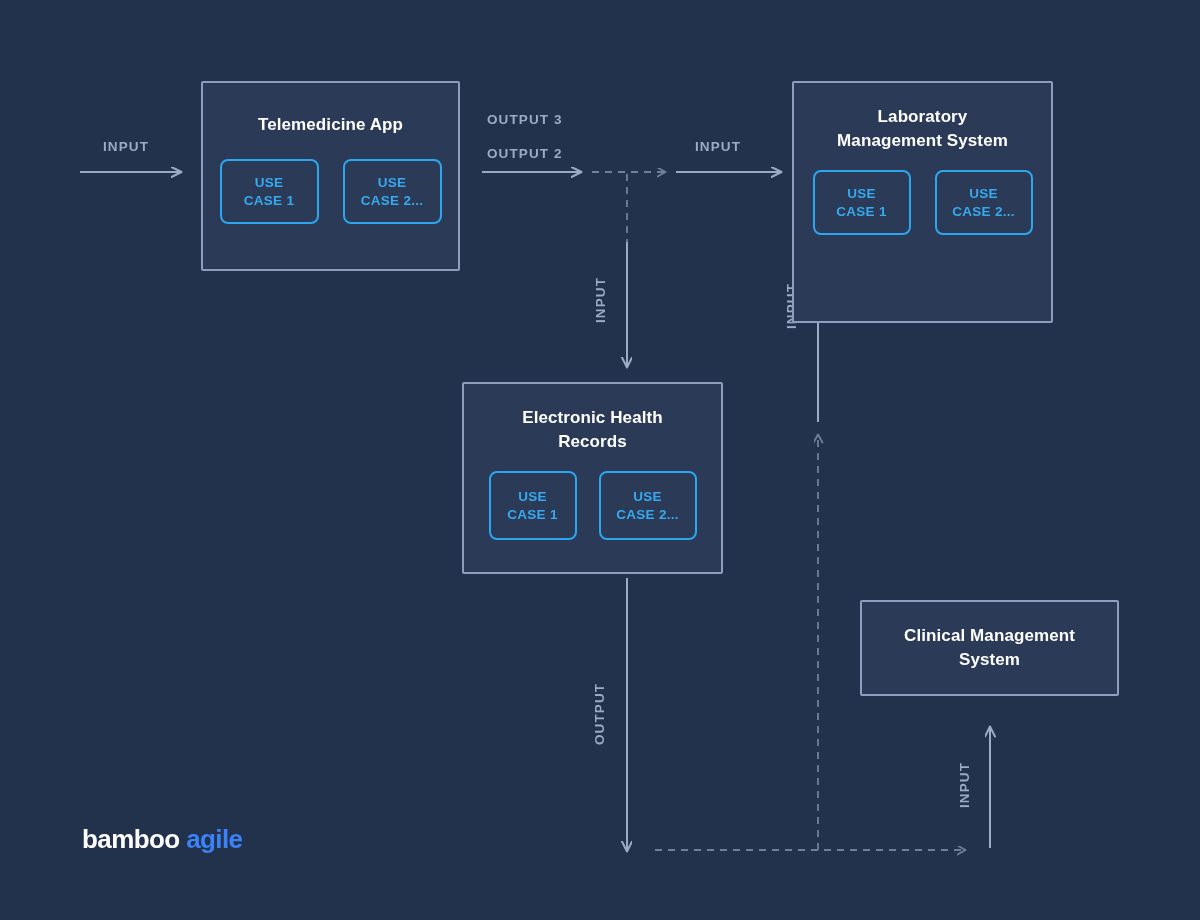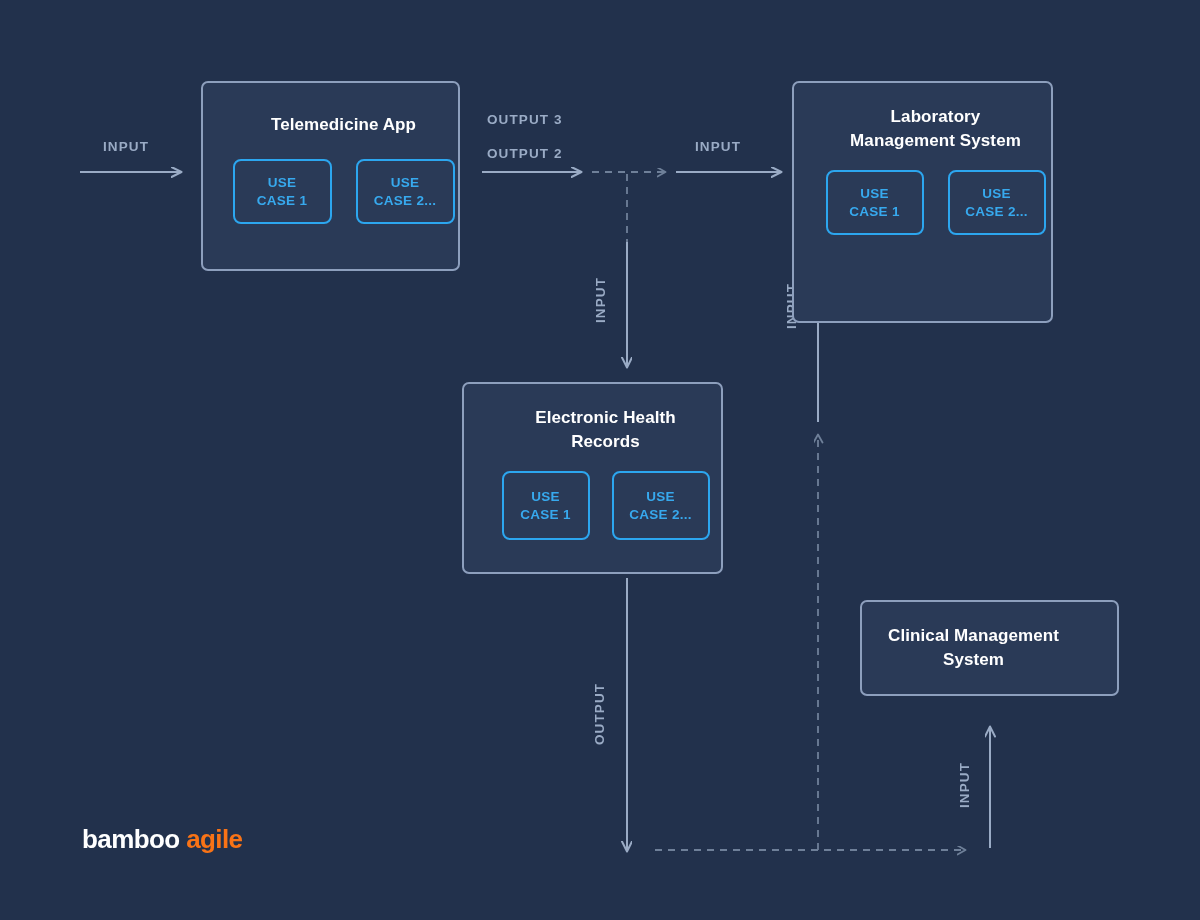--- a/index.html
+++ b/index.html
@@ -21,22 +21,21 @@
     top: 0;
     width: 1200px;
     height: 920px;
     pointer-events: none;
   }
   .sysbox {
     position: absolute;
     box-sizing: border-box;
     background: #2a3a57;
     border: 2px solid #8d9fbd;
-    border-radius: 7px;
-    padding-left: 26px;
+    border-radius: 2px;
   }
   .sysbox-title {
     color: #ffffff;
     font-weight: bold;
     font-size: 17px;
     line-height: 24px;
     text-align: center;
     letter-spacing: 0.1px;
     padding-top: 0px;
   }
@@ -75,21 +74,21 @@
   .logo {
     position: absolute;
     left: 82px;
     top: 824px;
     font-size: 26px;
     font-weight: bold;
     letter-spacing: -0.6px;
     white-space: nowrap;
   }
   .logo .b { color: #ffffff; text-align: center; }
-  .logo .a { color: #f97316; }
+  .logo .a { color: #3b82f6; }
 </style>
 </head>
 <body>
 
 <div id="canvas">
 
   <svg class="wires" viewBox="0 0 1200 920" xmlns="http://www.w3.org/2000/svg">
     <defs>
       <marker id="ah-solid" markerWidth="14" markerHeight="14" refX="11.5" refY="5" orient="auto" markerUnits="userSpaceOnUse">
         <path d="M1,0 L11,5 L1,10" fill="none" stroke="#9aabc5" stroke-width="2" stroke-linecap="round" stroke-linejoin="round"></path>
@@ -199,21 +198,21 @@
         <span>CASE 1</span>
       </div>
       <div class="usecase" style="width:98px; height:69px;">
         <span>USE</span>
         <span>CASE 2...</span>
       </div>
     </div>
   </div>
 
   <div class="sysbox" style="left:860px; top:600px; width:259px; height:96px;
-              display:flex; align-items:center; ">
+              display:flex; align-items:center; justify-content:center;">
     <div class="sysbox-title">
       <div>Clinical Management</div>
       <div>System</div>
     </div>
   </div>
 
   <div class="logo">
     <span class="b">bamboo</span>
     <span class="a">agile</span>
   </div>

